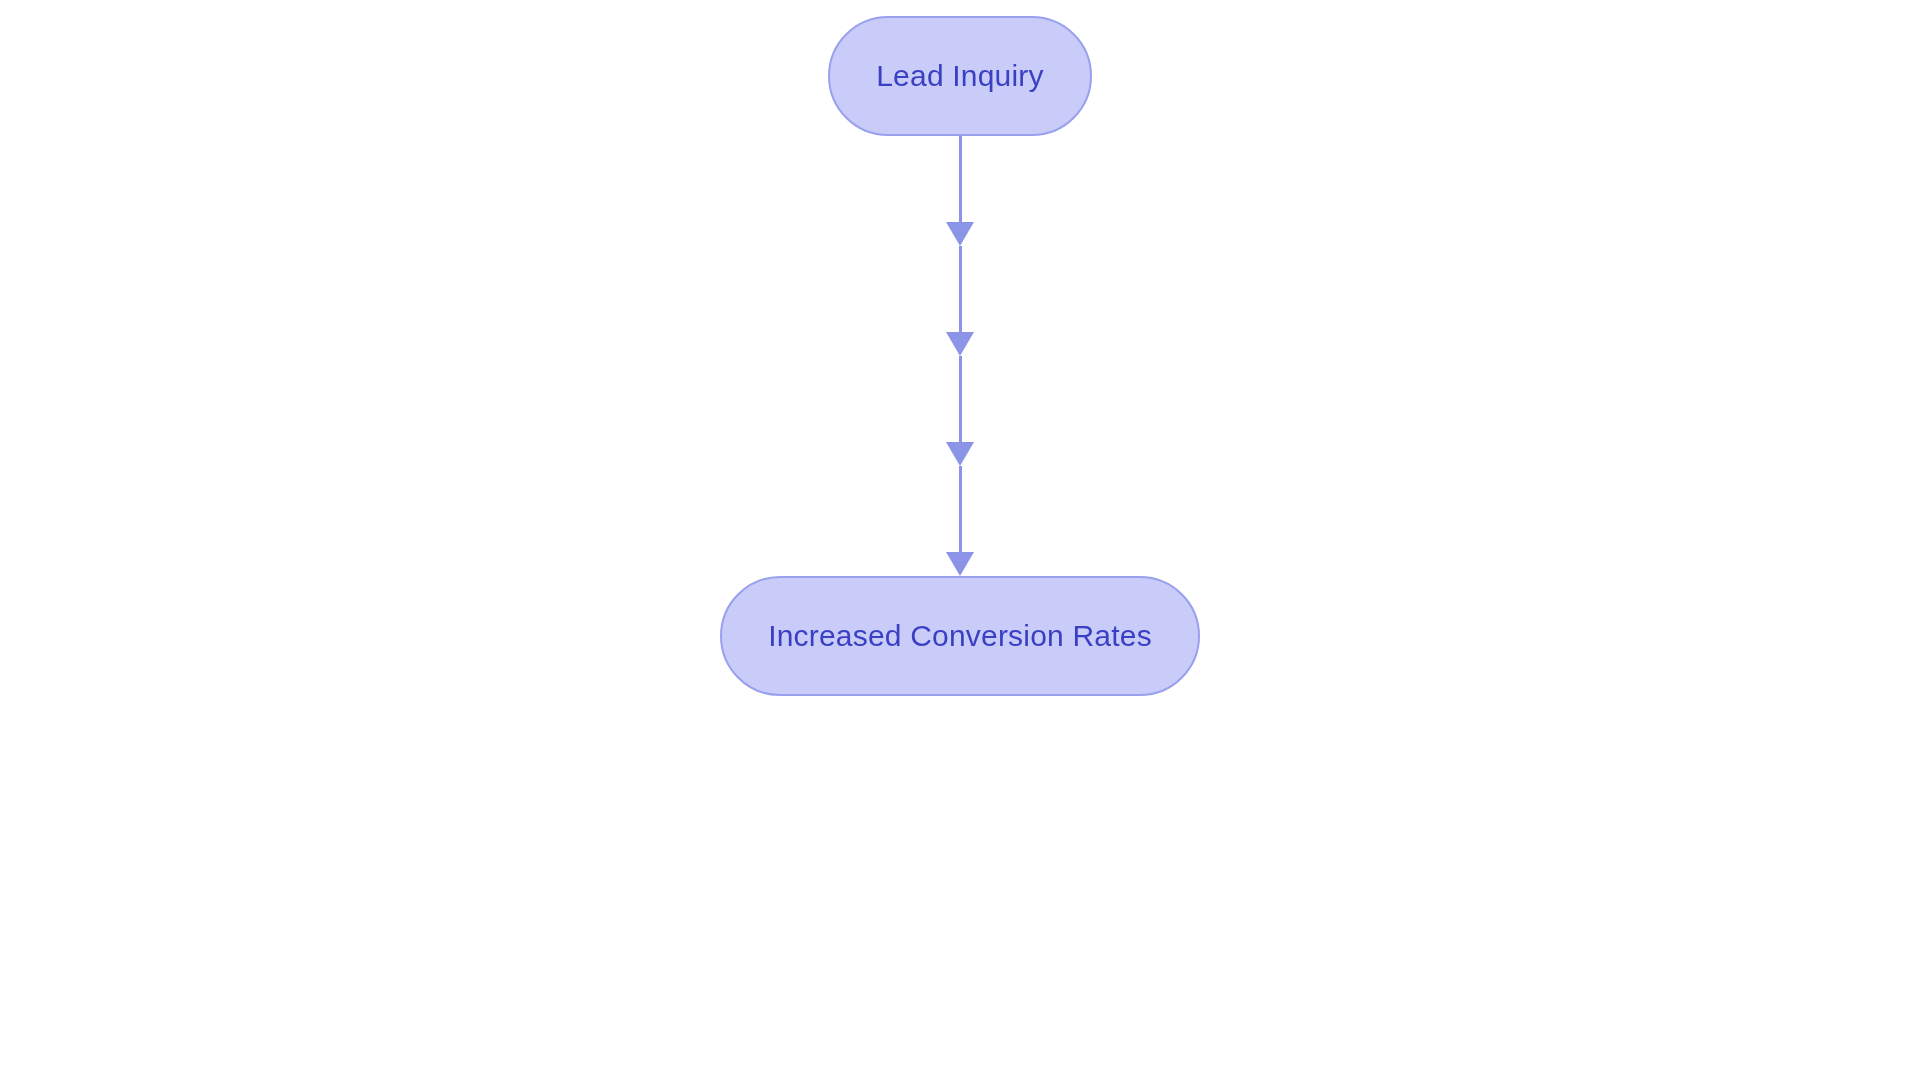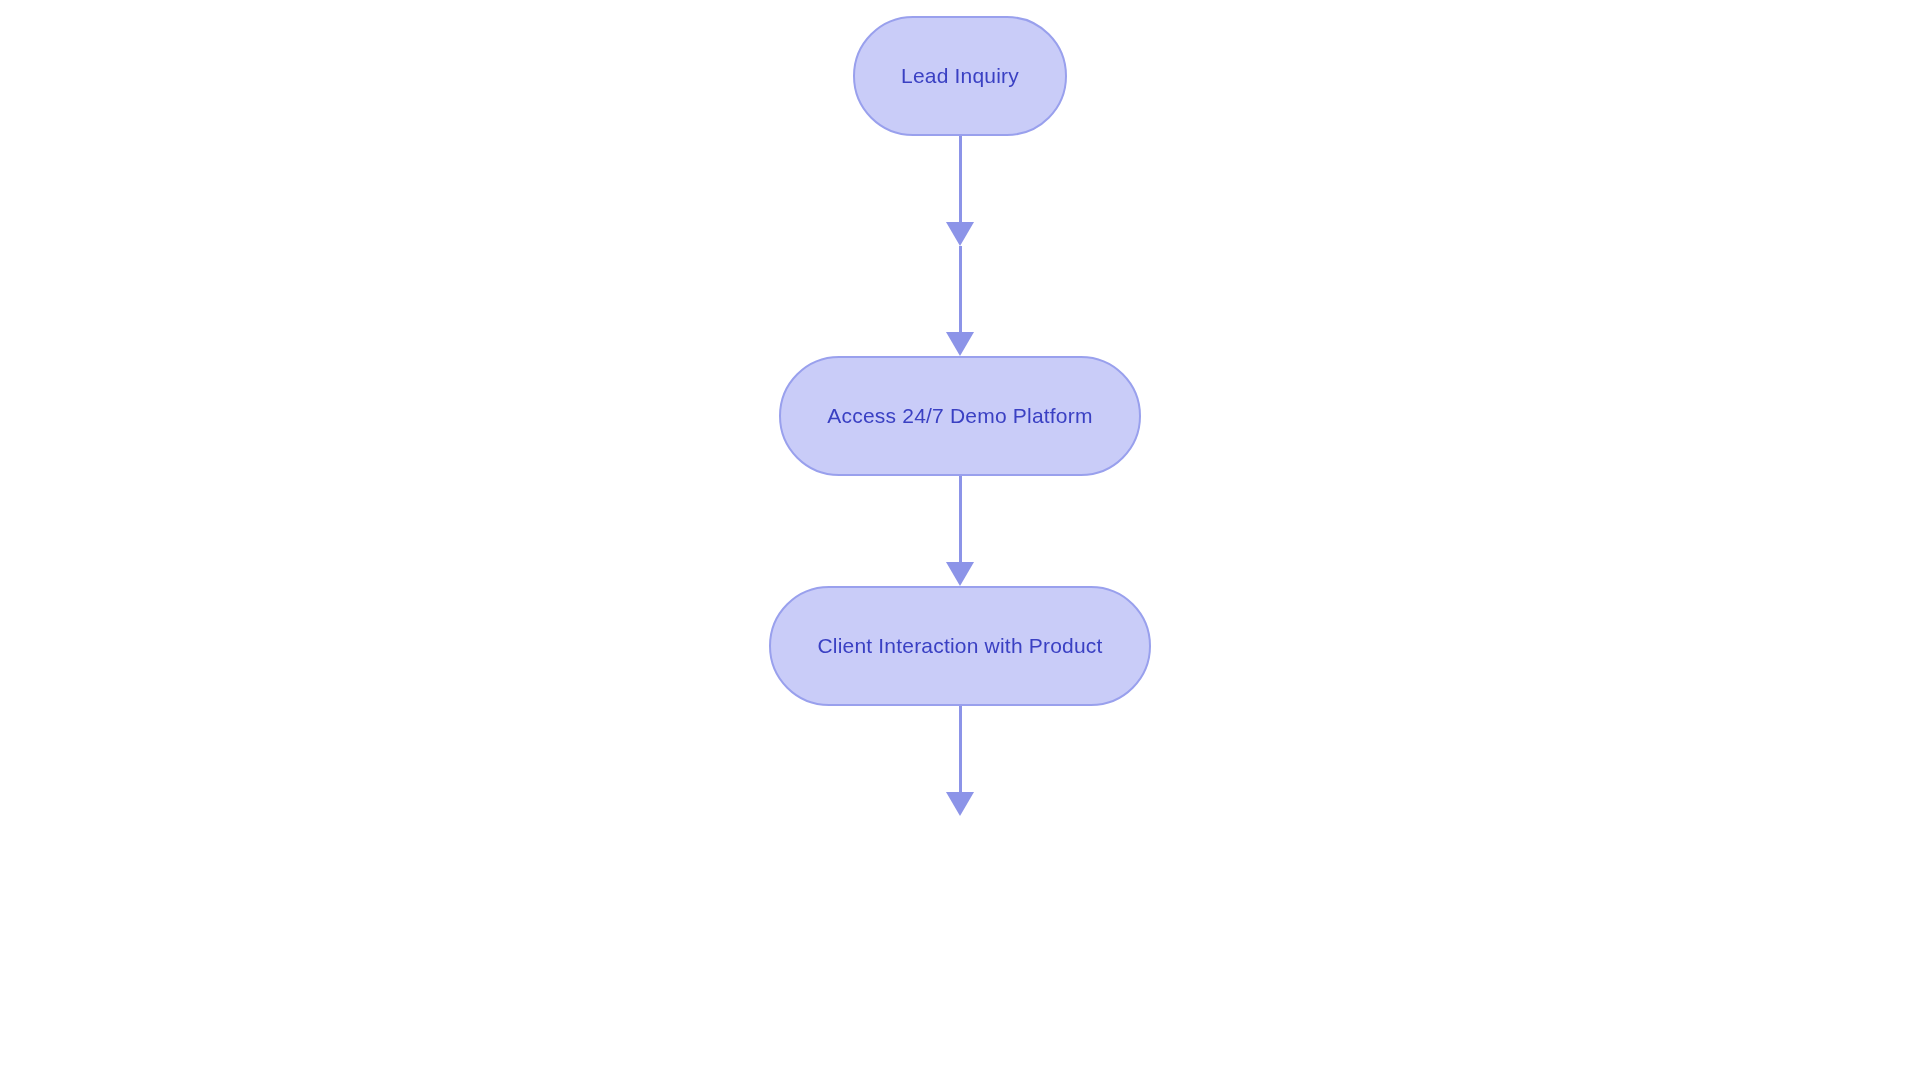--- a/index.html
+++ b/index.html
@@ -30,21 +30,21 @@
     width: fit-content;
     padding: 0 46px;
     display: flex;
     align-items: center;
     justify-content: center;
     background: var(--node-fill);
     border: 2px solid var(--node-border);
     border-radius: 60px;
   }
   .node-label {
-    font-size: 21px;
+    font-size: 30px;
     letter-spacing: 0.2px;
     color: var(--node-text);
     white-space: nowrap;
   }
   .arrow {
     height: 110px;
     width: 28px;
     display: flex;
     flex-direction: column;
     align-items: center;
@@ -75,32 +75,29 @@
     <div class="arrow-line"></div>
     <div class="arrow-head"></div>
   </div>
 
 
   <div class="arrow">
     <div class="arrow-line"></div>
     <div class="arrow-head"></div>
   </div>
 
-  <div class="node">
-    <span class="node-label">Access 24/7 Demo Platform</span>
+
+  <div class="arrow">
+    <div class="arrow-line"></div>
+    <div class="arrow-head"></div>
   </div>
+
 
   <div class="arrow">
     <div class="arrow-line"></div>
     <div class="arrow-head"></div>
   </div>
 
   <div class="node">
-    <span class="node-label">Client Interaction with Product</span>
+    <span class="node-label">Increased Conversion Rates</span>
   </div>
-
-  <div class="arrow">
-    <div class="arrow-line"></div>
-    <div class="arrow-head"></div>
-  </div>
-
 
 </div>
 
 </body></html>

